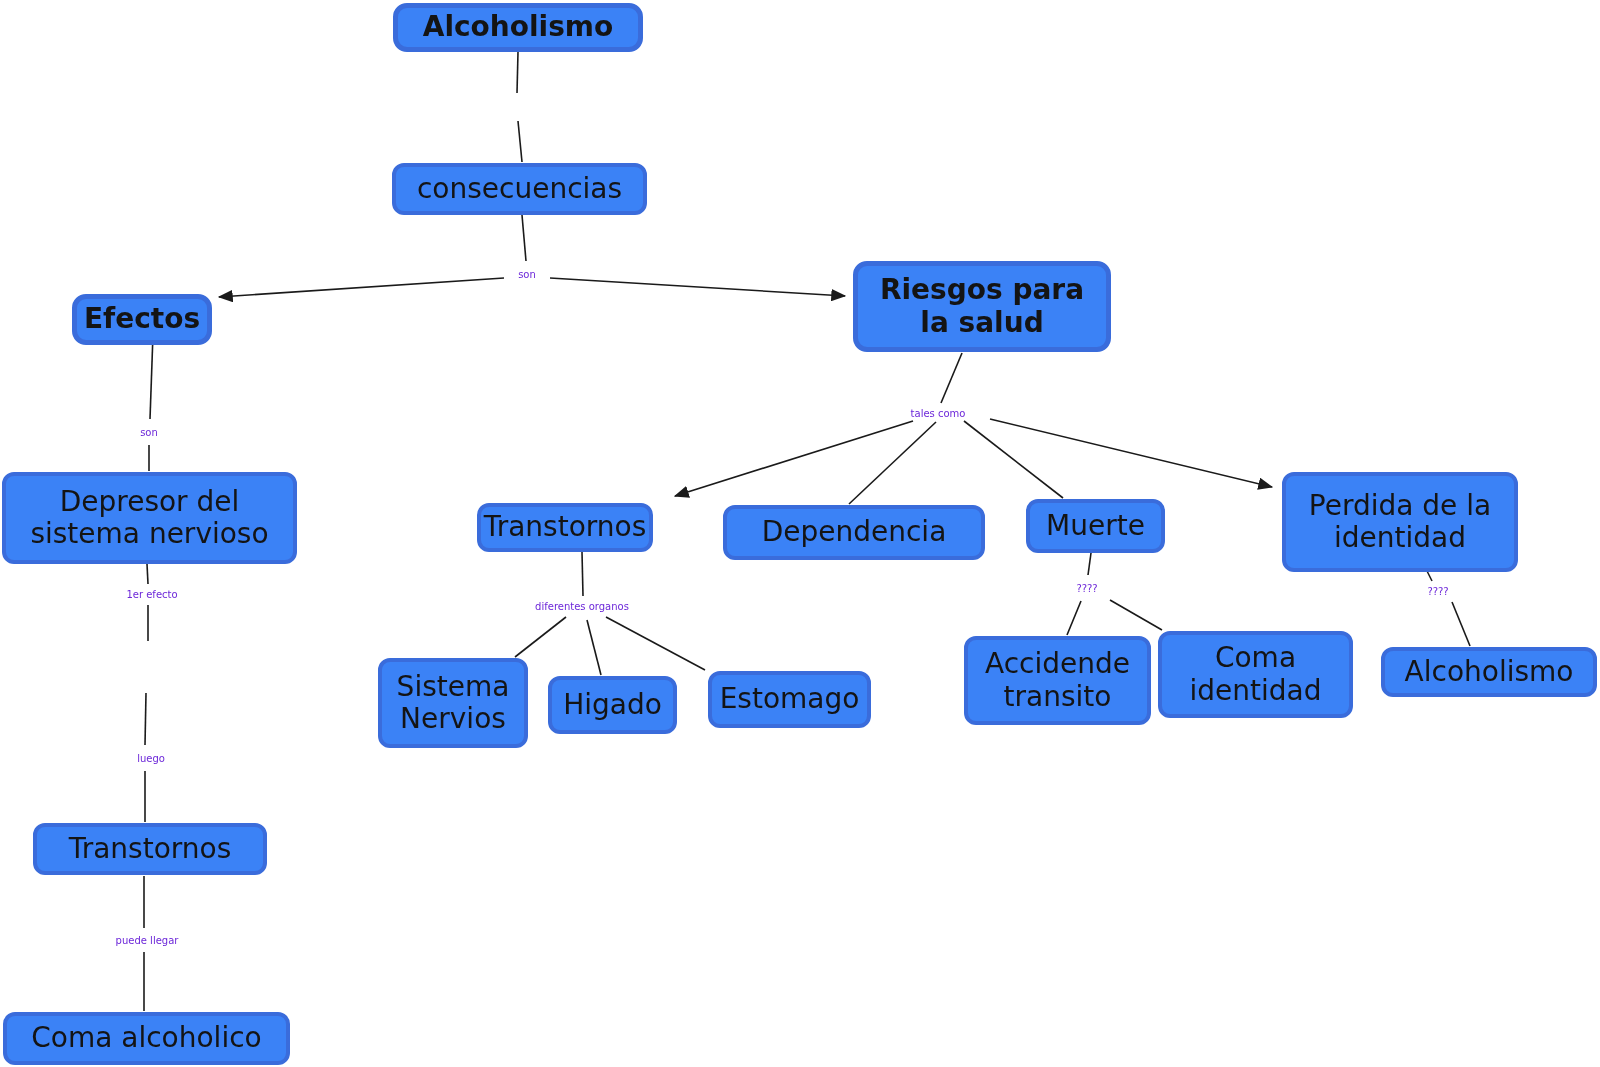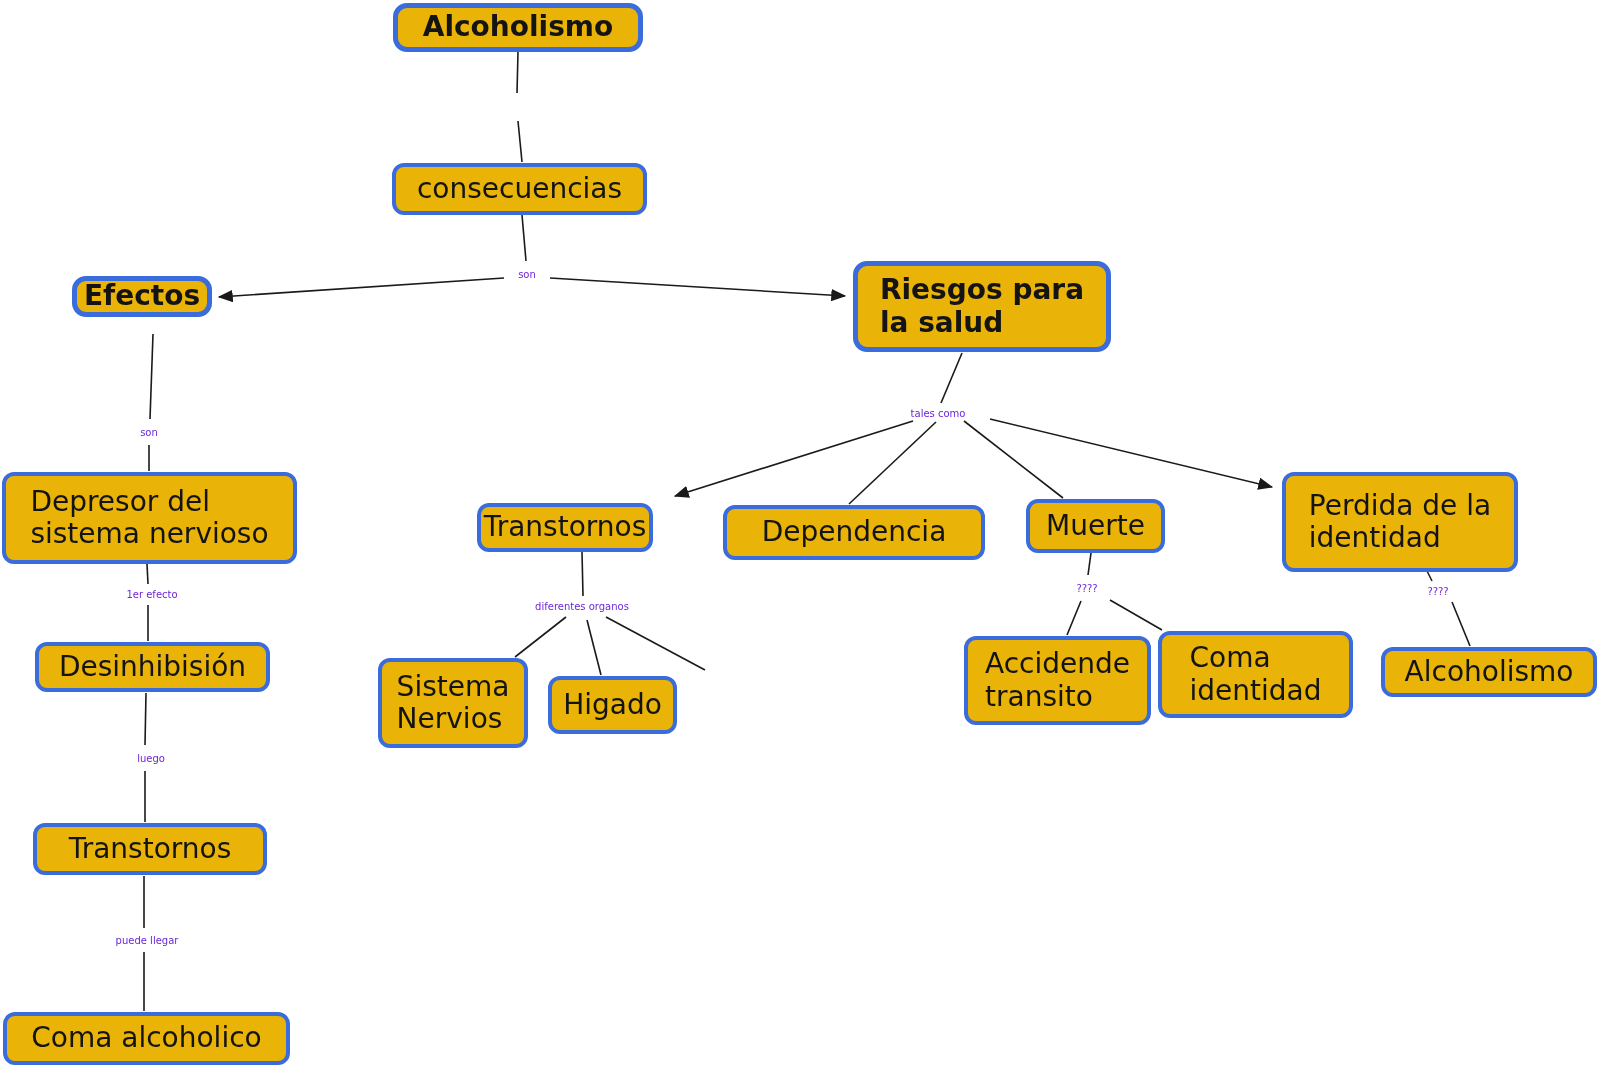--- a/index.html
+++ b/index.html
@@ -23,26 +23,27 @@
     width: 1600px;
     height: 1067px;
   }
   .edges line {
     stroke: #1a1a1a;
     stroke-width: 1.6;
   }
   .node {
     position: absolute;
     box-sizing: border-box;
-    background: #eab308;
+    background: #3b82f6;
     border: 4px solid #3a6cdb;
     border-radius: 12px;
     display: flex;
     align-items: center;
     justify-content: center;
+    text-align: center;
     font-size: 28px;
     line-height: 1.16;
     white-space: pre-line;
     color: #141414;
     cursor: default;
   }
   .node.bold {
     font-weight: bold;
     border-width: 5px;
     border-radius: 14px;
@@ -100,48 +101,48 @@
     <line x1="1110" y1="600" x2="1162" y2="630"></line>
 
     <line x1="1424" y1="565" x2="1432" y2="581"></line>
     <line x1="1452" y1="602" x2="1470" y2="646"></line>
   </svg>
 
   <div class="node bold" style="left:393px;top:3px;width:250px;height:49px">Alcoholismo</div>
 
   <div class="node" style="left:392px;top:163px;width:255px;height:52px">consecuencias</div>
 
-  <div class="node bold" style="left:72px;top:276px;width:140px;height:41px">Efectos</div>
+  <div class="node bold" style="left:72px;top:294px;width:140px;height:51px">Efectos</div>
 
   <div class="node bold" style="left:853px;top:261px;width:258px;height:91px">Riesgos para
 la salud</div>
 
   <div class="node" style="left:2px;top:472px;width:295px;height:92px">Depresor del
 sistema nervioso</div>
 
-  <div class="node" style="left:35px;top:642px;width:235px;height:50px">Desinhibisión</div>
 
   <div class="node" style="left:33px;top:823px;width:234px;height:52px">Transtornos</div>
 
   <div class="node" style="left:3px;top:1012px;width:287px;height:53px">Coma alcoholico</div>
 
   <div class="node" style="left:477px;top:503px;width:176px;height:49px">Transtornos</div>
 
   <div class="node" style="left:723px;top:505px;width:262px;height:55px">Dependencia</div>
 
   <div class="node" style="left:1026px;top:499px;width:139px;height:54px">Muerte</div>
 
   <div class="node" style="left:1282px;top:472px;width:236px;height:100px">Perdida de la
 identidad</div>
 
   <div class="node" style="left:378px;top:658px;width:150px;height:90px">Sistema
 Nervios</div>
 
   <div class="node" style="left:548px;top:676px;width:129px;height:58px">Higado</div>
 
+  <div class="node" style="left:708px;top:671px;width:163px;height:57px">Estomago</div>
 
   <div class="node" style="left:964px;top:636px;width:187px;height:89px">Accidende
 transito</div>
 
   <div class="node" style="left:1158px;top:631px;width:195px;height:87px">Coma
 identidad</div>
 
   <div class="node" style="left:1381px;top:647px;width:216px;height:50px">Alcoholismo</div>
 
   <div class="edge-label" style="left:527px;top:274px">son</div>

